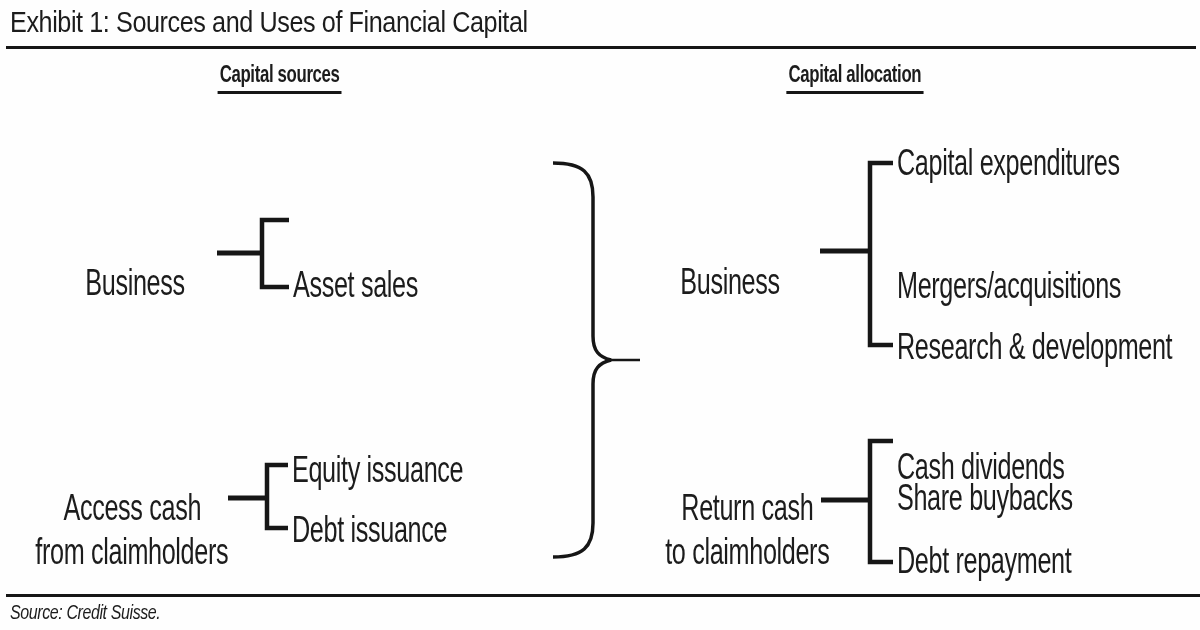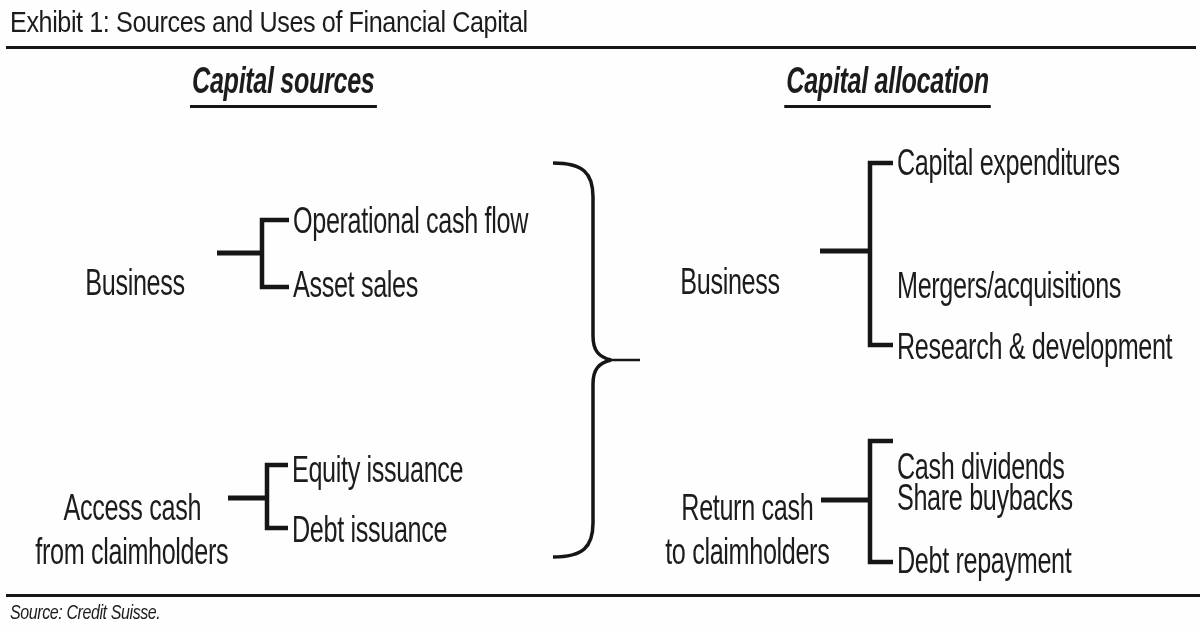--- a/index.html
+++ b/index.html
@@ -17,21 +17,21 @@
     letter-spacing:-0.5px;
   }
   .centered .cond { transform-origin:center center; }
   .rule { position:absolute; background:var(--line,#222); height:3px; }
   .title {
     position:absolute; left:10px; top:5px;
     font-size:30px; font-weight:normal; --sx:.84;
   }
   .colhead {
     position:absolute; top:60px; text-align:center;
-    font-size:36px; font-weight:bold;font-style:italic;
+    font-size:24px; font-weight:bold;
   }
   .colhead .cond { border-bottom:3px solid var(--line,#222); padding:0 3px 3px; }
   .glabel {
     position:absolute; font-size:36px; line-height:44px;
     display:flex; flex-direction:column; align-items:center; justify-content:center;
     text-align:center;
     margin-top:30px;
   }
   .item {
     position:absolute; height:40px; font-size:36px;
@@ -54,21 +54,21 @@
 <div class="page">
 
   <div class="title">
     <span class="cond">Exhibit 1: Sources and Uses of Financial Capital</span>
   </div>
   <div class="rule" style="left:6px; top:46px; width:1190px;"></div>
 
   <div class="colhead centered" style="left:150px; width:260px;">
     <span class="cond">Capital sources</span>
   </div>
-  <div class="colhead centered" style="left:740px; width:280px;text-align:right;">
+  <div class="colhead centered" style="left:715px; width:280px;">
     <span class="cond">Capital allocation</span>
   </div>
 
   <svg class="overlay" width="1200" height="630" viewBox="0 0 1200 630">
     <g>
       <path class="stroke w5" d="M217 253 H262"></path>
       <path class="stroke w45" d="M289 220 H262 V287 H289"></path>
     </g>
     <g>
       <path class="stroke w5" d="M228 498 H267"></path>
@@ -83,23 +83,20 @@
       <path class="stroke w45" d="M893 163 H870 V345 H893"></path>
     </g>
     <g>
       <path class="stroke w5" d="M821 500 H870"></path>
       <path class="stroke w45" d="M893 441 H870 V562 H893"></path>
     </g>
   </svg>
 
   <div class="glabel centered" style="left:35px; top:233px; width:200px; height:40px;">
     <span class="cond">Business</span>
-  </div>
-  <div class="item" style="left:293px; top:201px;">
-    <span class="cond">Operational cash flow</span>
   </div>
   <div class="item" style="left:293px; top:265px;">
     <span class="cond">Asset sales</span>
   </div>
 
   <div class="glabel centered" style="left:12px; top:455px; width:240px; height:90px;">
     <span class="cond">Access cash</span>
     <span class="cond">from claimholders</span>
   </div>
   <div class="item" style="left:292px; top:450px;text-align:right;">

